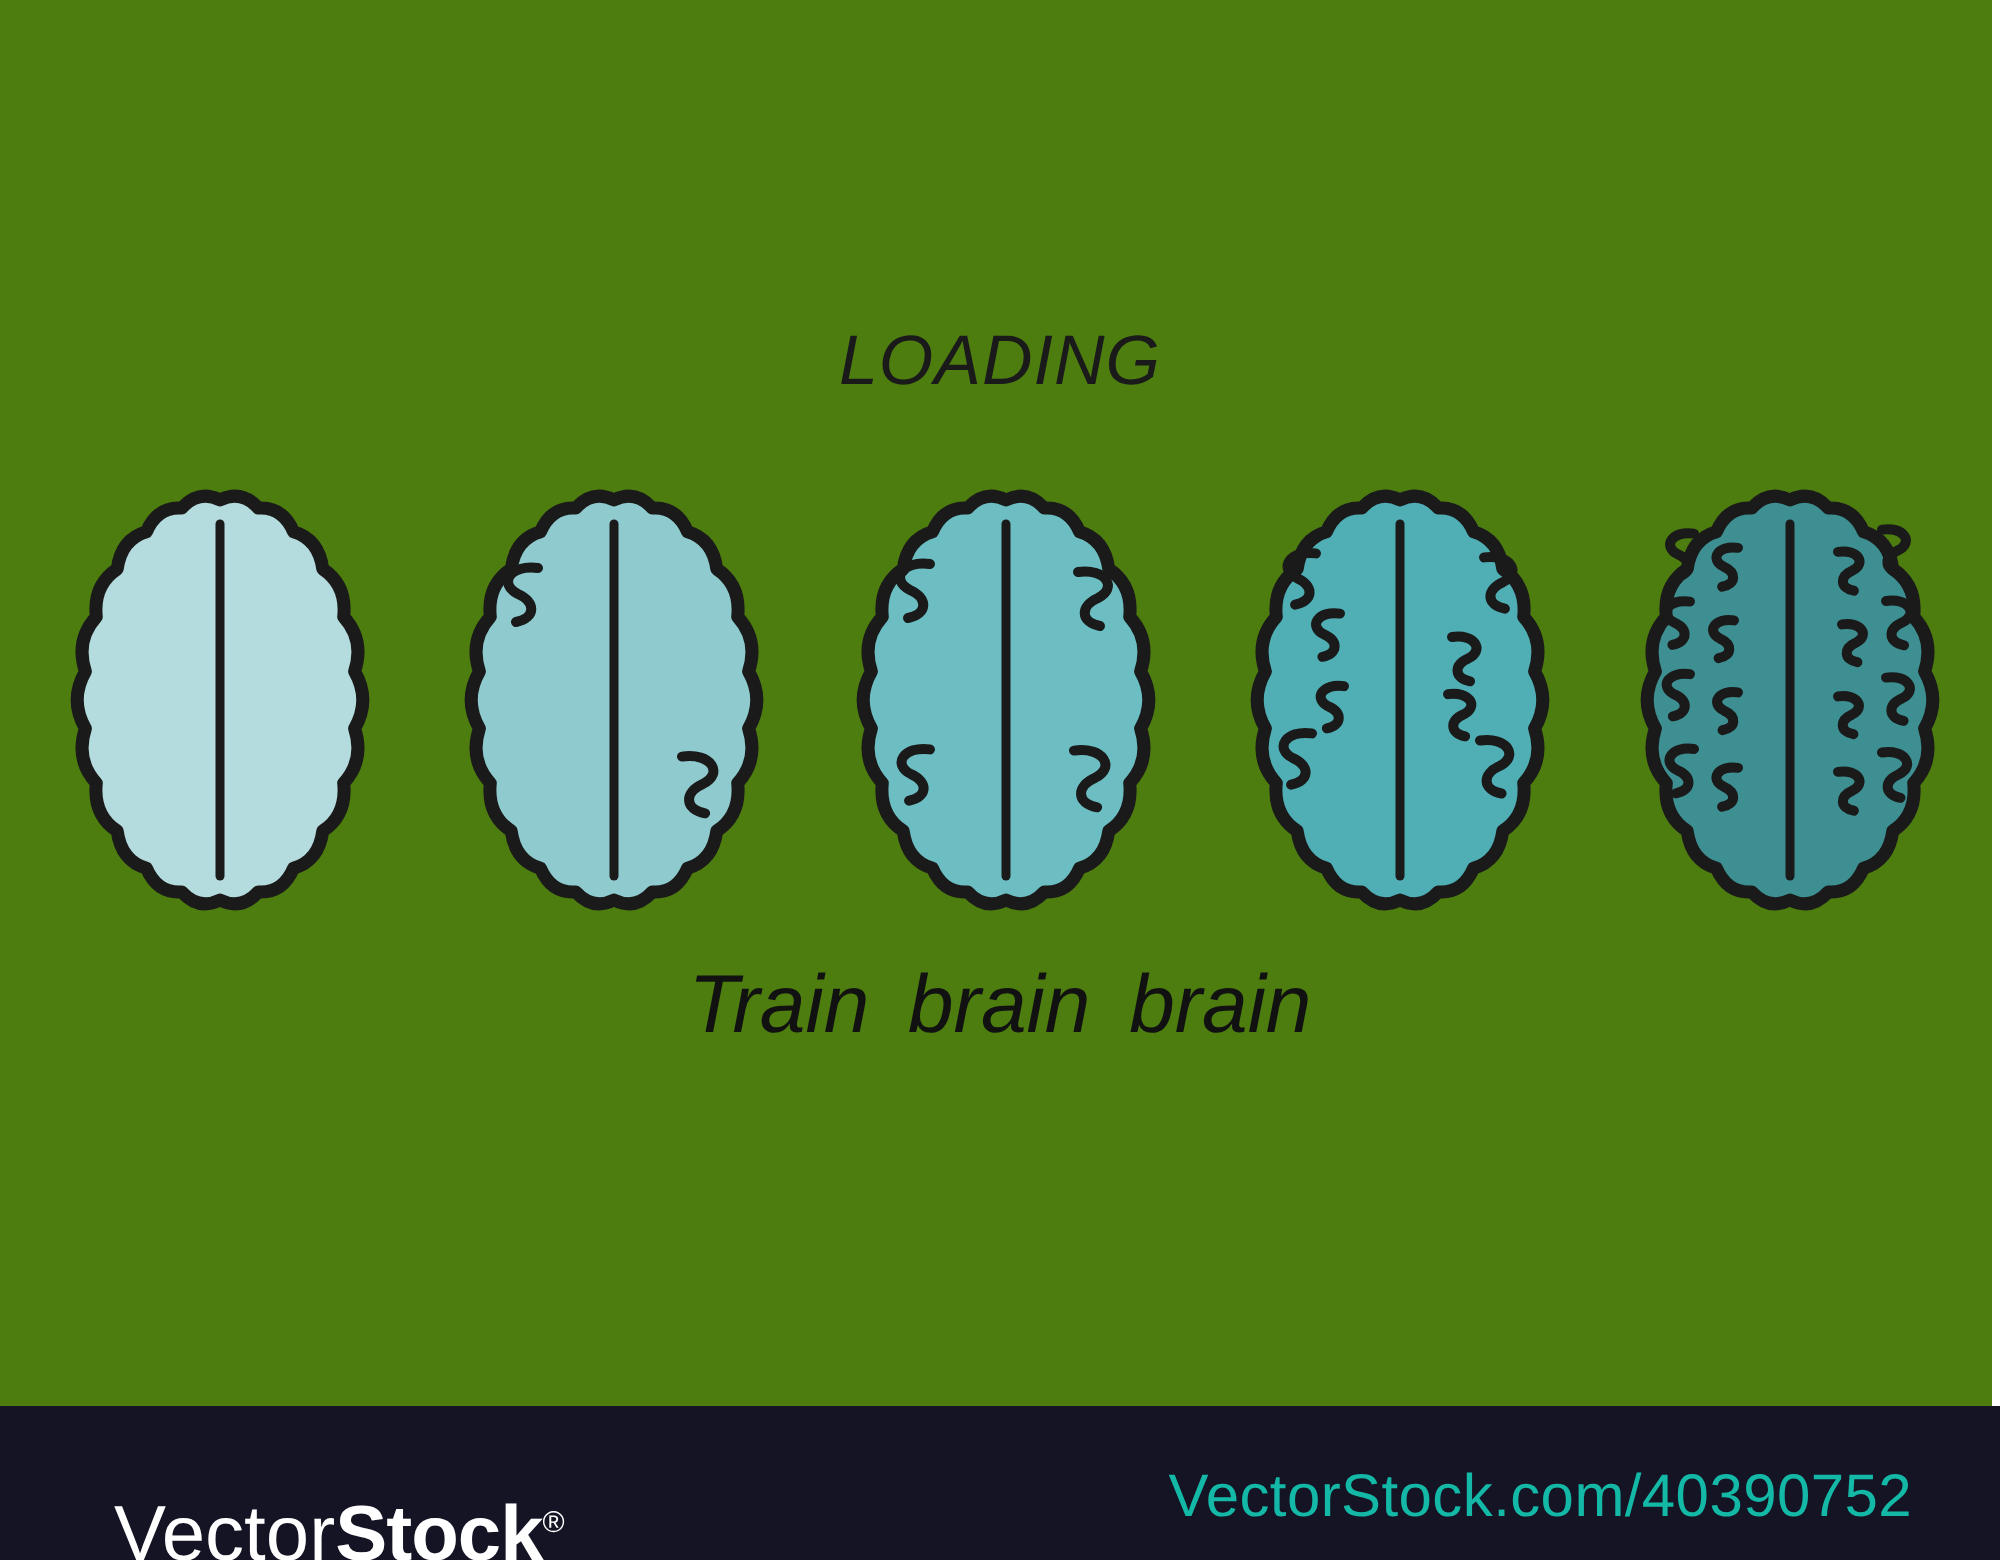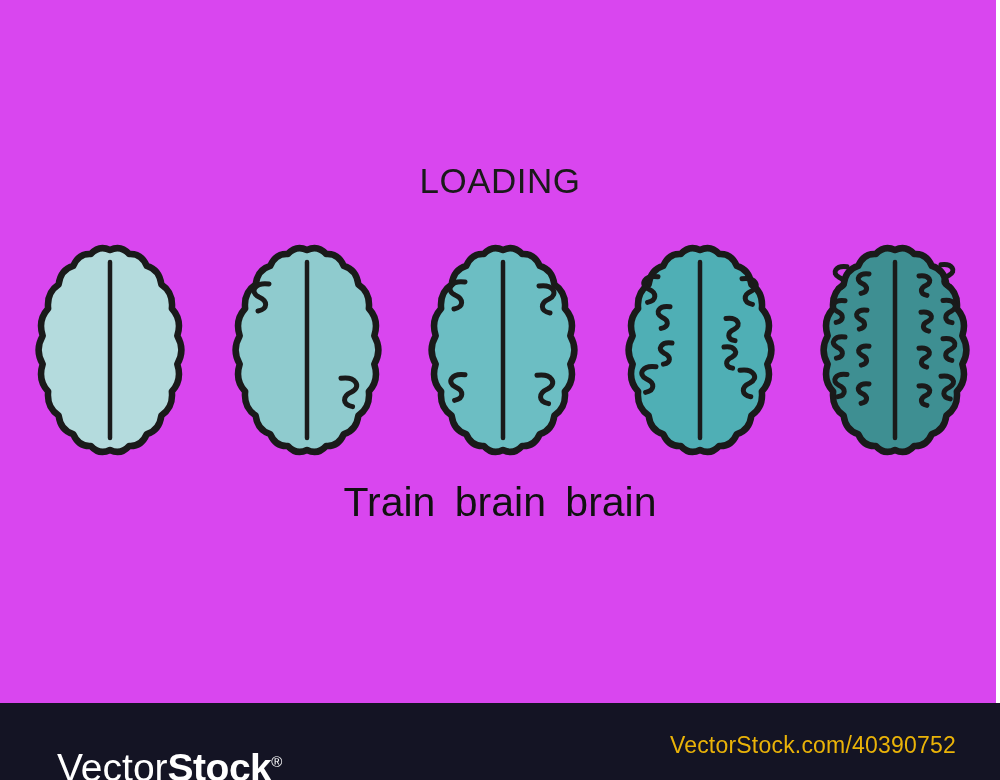--- a/index.html
+++ b/index.html
@@ -18,21 +18,22 @@
     overflow: hidden;
   }
 
   
   #illustration {
     position: absolute;
     left: 0;
     top: 0;
     width: 996px;
     height: 703px;
-    background: #d946ef;
+    background: #4d7c0f;
+    font-style: italic;
   }
 
   #loading-label {
     position: absolute;
     left: 0;
     top: 163px;
     width: 1000px;
     text-align: center;
     font-family: "Liberation Sans", sans-serif;
     font-size: 35px;
@@ -95,23 +96,23 @@
     white-space: nowrap;
     margin-top: 25px;
   }
   #wm-logo .light { font-weight: 300; letter-spacing: 0px; }
   #wm-logo .bold  { font-weight: 700; letter-spacing: -0.5px; }
   #wm-logo .reg   { font-size: 15px; vertical-align: super; font-weight: 400; }
   #wm-url {
     position: absolute;
     right: 44px;
     top: 31px;
-    color: #eab308;
-    font-family: "Liberation Sans", sans-serif;
-    font-size: 23px;
+    color: #14b8a6;
+    font-family: "Liberation Sans", sans-serif;
+    font-size: 30px;
     line-height: 1;
     letter-spacing: 0.2px;
     white-space: nowrap;
   }
 </style>
 </head>
 <body>
 
 <div id="stage" style="background: rgb(255, 255, 255);">
 

